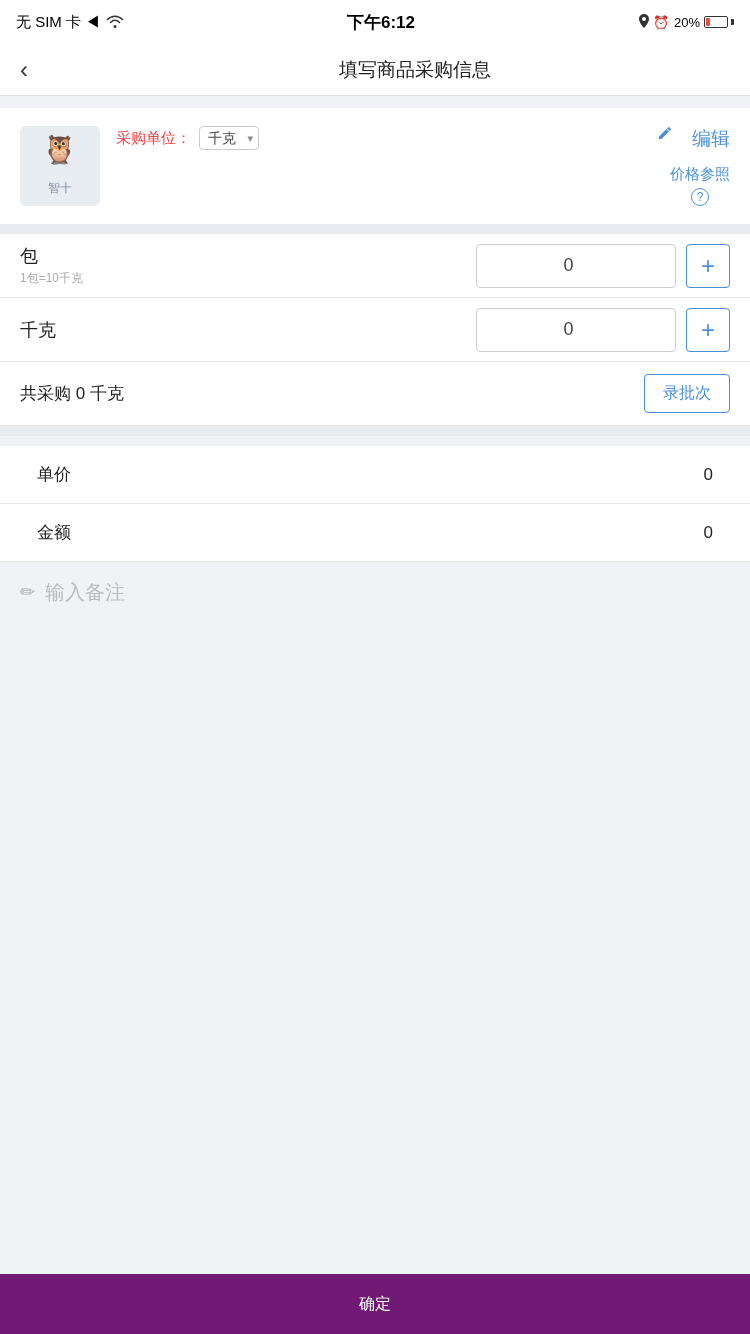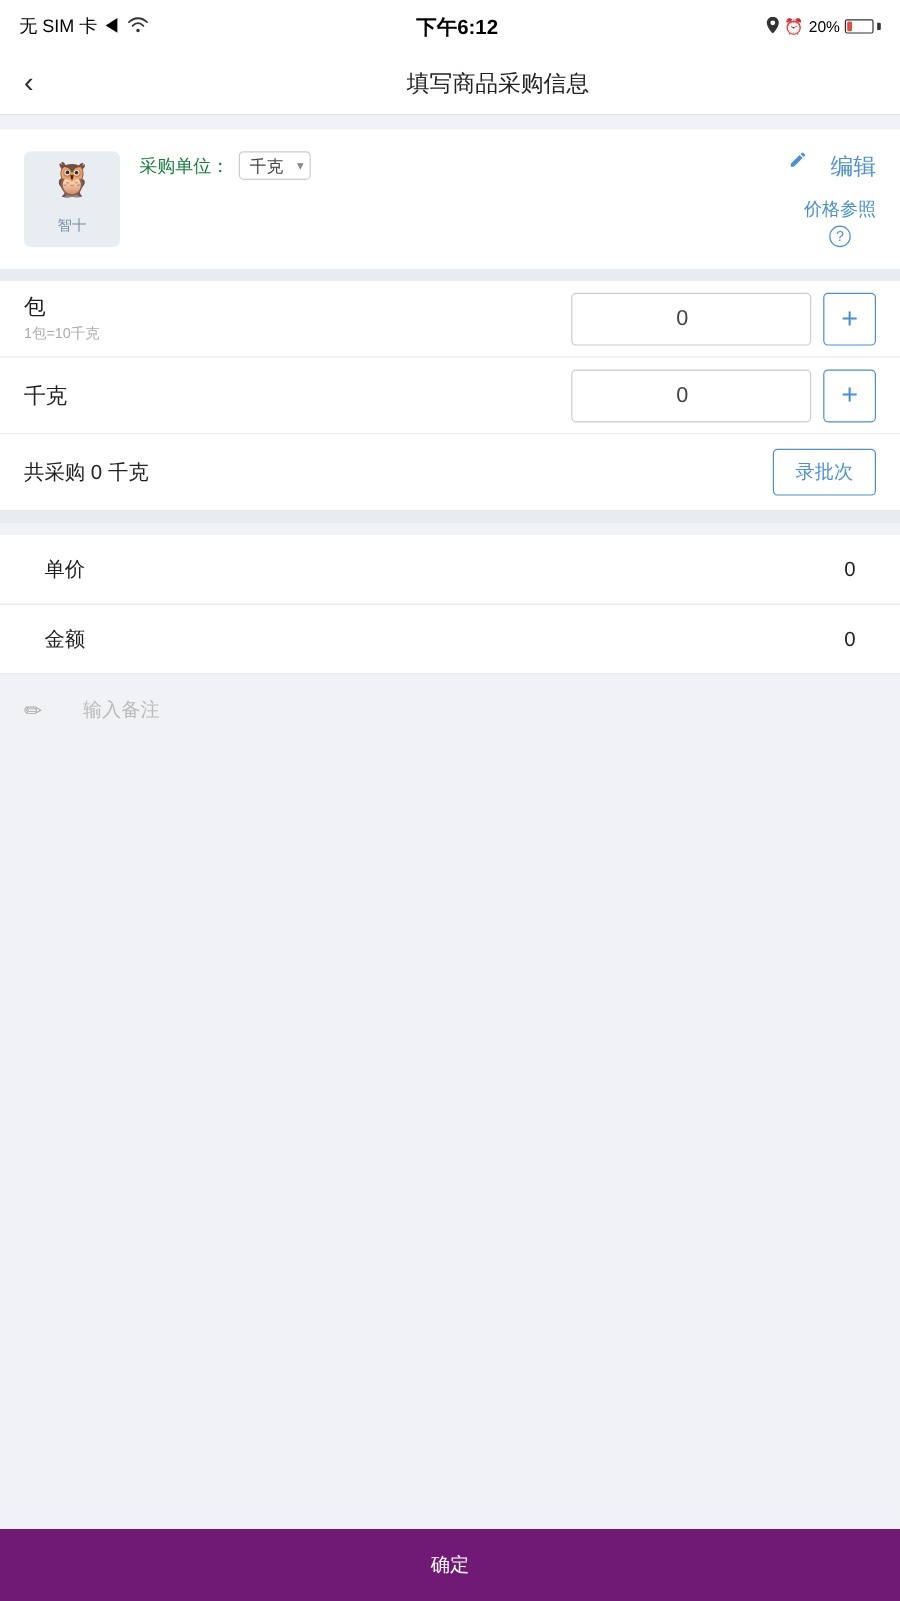--- a/index.html
+++ b/index.html
@@ -121,21 +121,21 @@
       font-weight: 500;
       margin-bottom: 10px;
     }
     .product-unit-row {
       display: flex;
       align-items: center;
       gap: 8px;
     }
     .unit-label {
       font-size: 15px;
-      color: #15803d;
+      color: #ef4444;
     }
     .unit-select {
       border: 1px solid #ccc;
       border-radius: 4px;
       padding: 3px 22px 3px 8px;
       font-size: 14px;
       color: #444;
       background: #fff;
       appearance: none;
       position: relative;
@@ -307,23 +307,22 @@
       display: flex;
       align-items: center;
       gap: 10px;
       min-height: 60px;
     }
     .notes-icon {
       font-size: 18px;
       color: #aaa;
     }
     .notes-placeholder {
-      font-size: 16px;
+      font-size: 20px;
       color: #bbb;
-      margin-left: 24px;
     }
 
     
     .content-area {
       background: #f0f2f5;
       flex: 1;
       min-height: 280px;
     }
 
     

